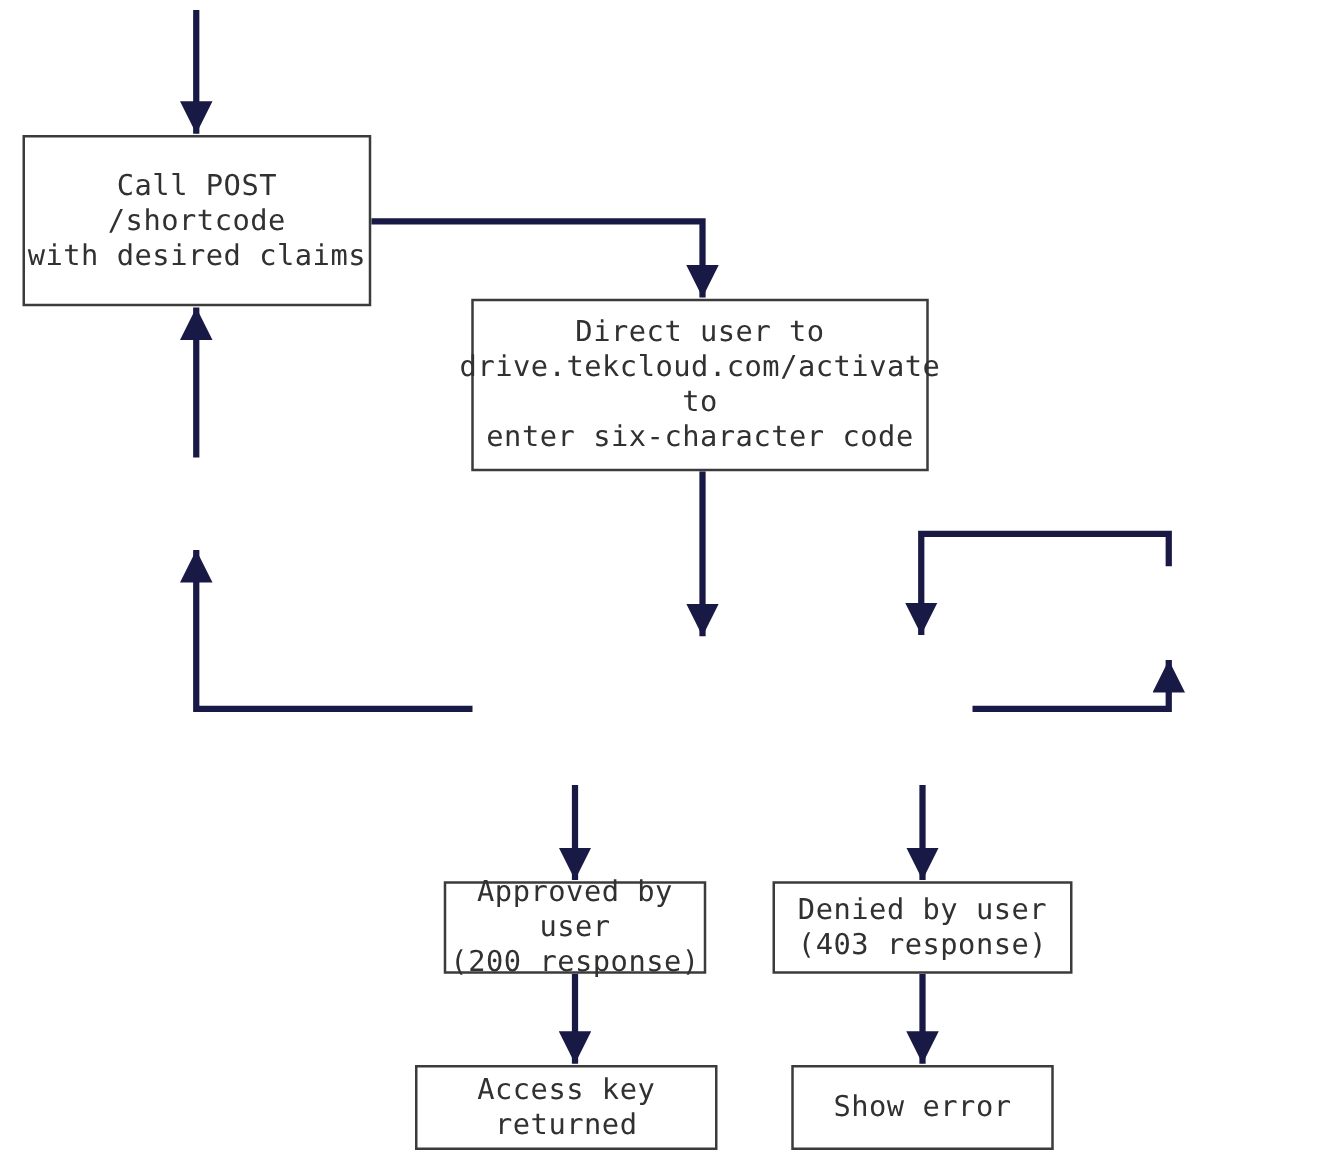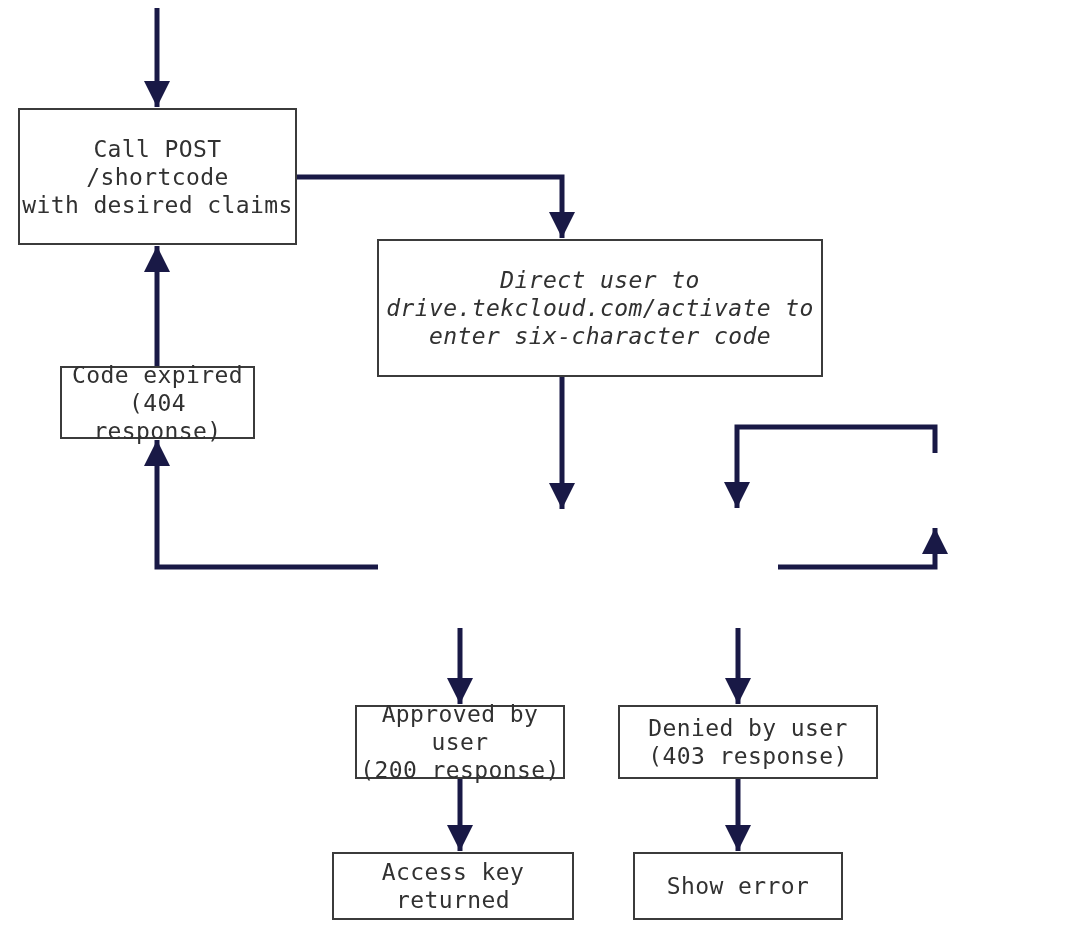--- a/index.html
+++ b/index.html
@@ -34,26 +34,26 @@
     font-size: 23px;
     line-height: 28px;
     letter-spacing: 0.4px;
     text-align: center;
     white-space: pre-line;
     display: flex;
     align-items: center;
     justify-content: center;
   }
   .n-call-post        { left: 18px;  top: 108px; width: 279px; height: 137px; }
-  .n-direct-user      { left: 377px; top: 239px; width: 446px; height: 138px; font-style: italic; }
+  .n-direct-user      { left: 377px; top: 239px; width: 366px; height: 138px; }
   .n-code-expired     { left: 60px;  top: 366px; width: 195px; height: 73px; }
   .n-code-not-entered { left: 818px; top: 453px; width: 234px; height: 74px; }
   .n-poll-get         { left: 378px; top: 509px; width: 400px; height: 119px; }
   .n-approved         { left: 355px; top: 705px; width: 210px; height: 74px; }
-  .n-denied           { left: 618px; top: 705px; width: 260px; height: 74px; }
+  .n-denied           { left: 618px; top: 705px; width: 240px; height: 74px; }
   .n-access-key       { left: 332px; top: 852px; width: 242px; height: 68px; }
   .n-show-error       { left: 633px; top: 852px; width: 210px; height: 68px; }
 </style>
 </head>
 <body>
 
 <div id="stage">
 
   <svg class="connectors" viewBox="0 0 1069 935" xmlns="http://www.w3.org/2000/svg">
     <defs>
@@ -74,22 +74,20 @@
     <polyline points="738,779 738,851" marker-end="url(#arrow)"></polyline>
   </svg>
 
   <div class="node n-call-post">Call POST /shortcode
 with desired claims</div>
 
   <div class="node n-direct-user">Direct user to
 drive.tekcloud.com/activate to
 enter six-character code</div>
 
-  <div class="node n-code-expired">Code expired
-(404 response)</div>
 
 
 
   <div class="node n-approved">Approved by user
 (200 response)</div>
 
   <div class="node n-denied">Denied by user
 (403 response)</div>
 
   <div class="node n-access-key">Access key returned</div>

